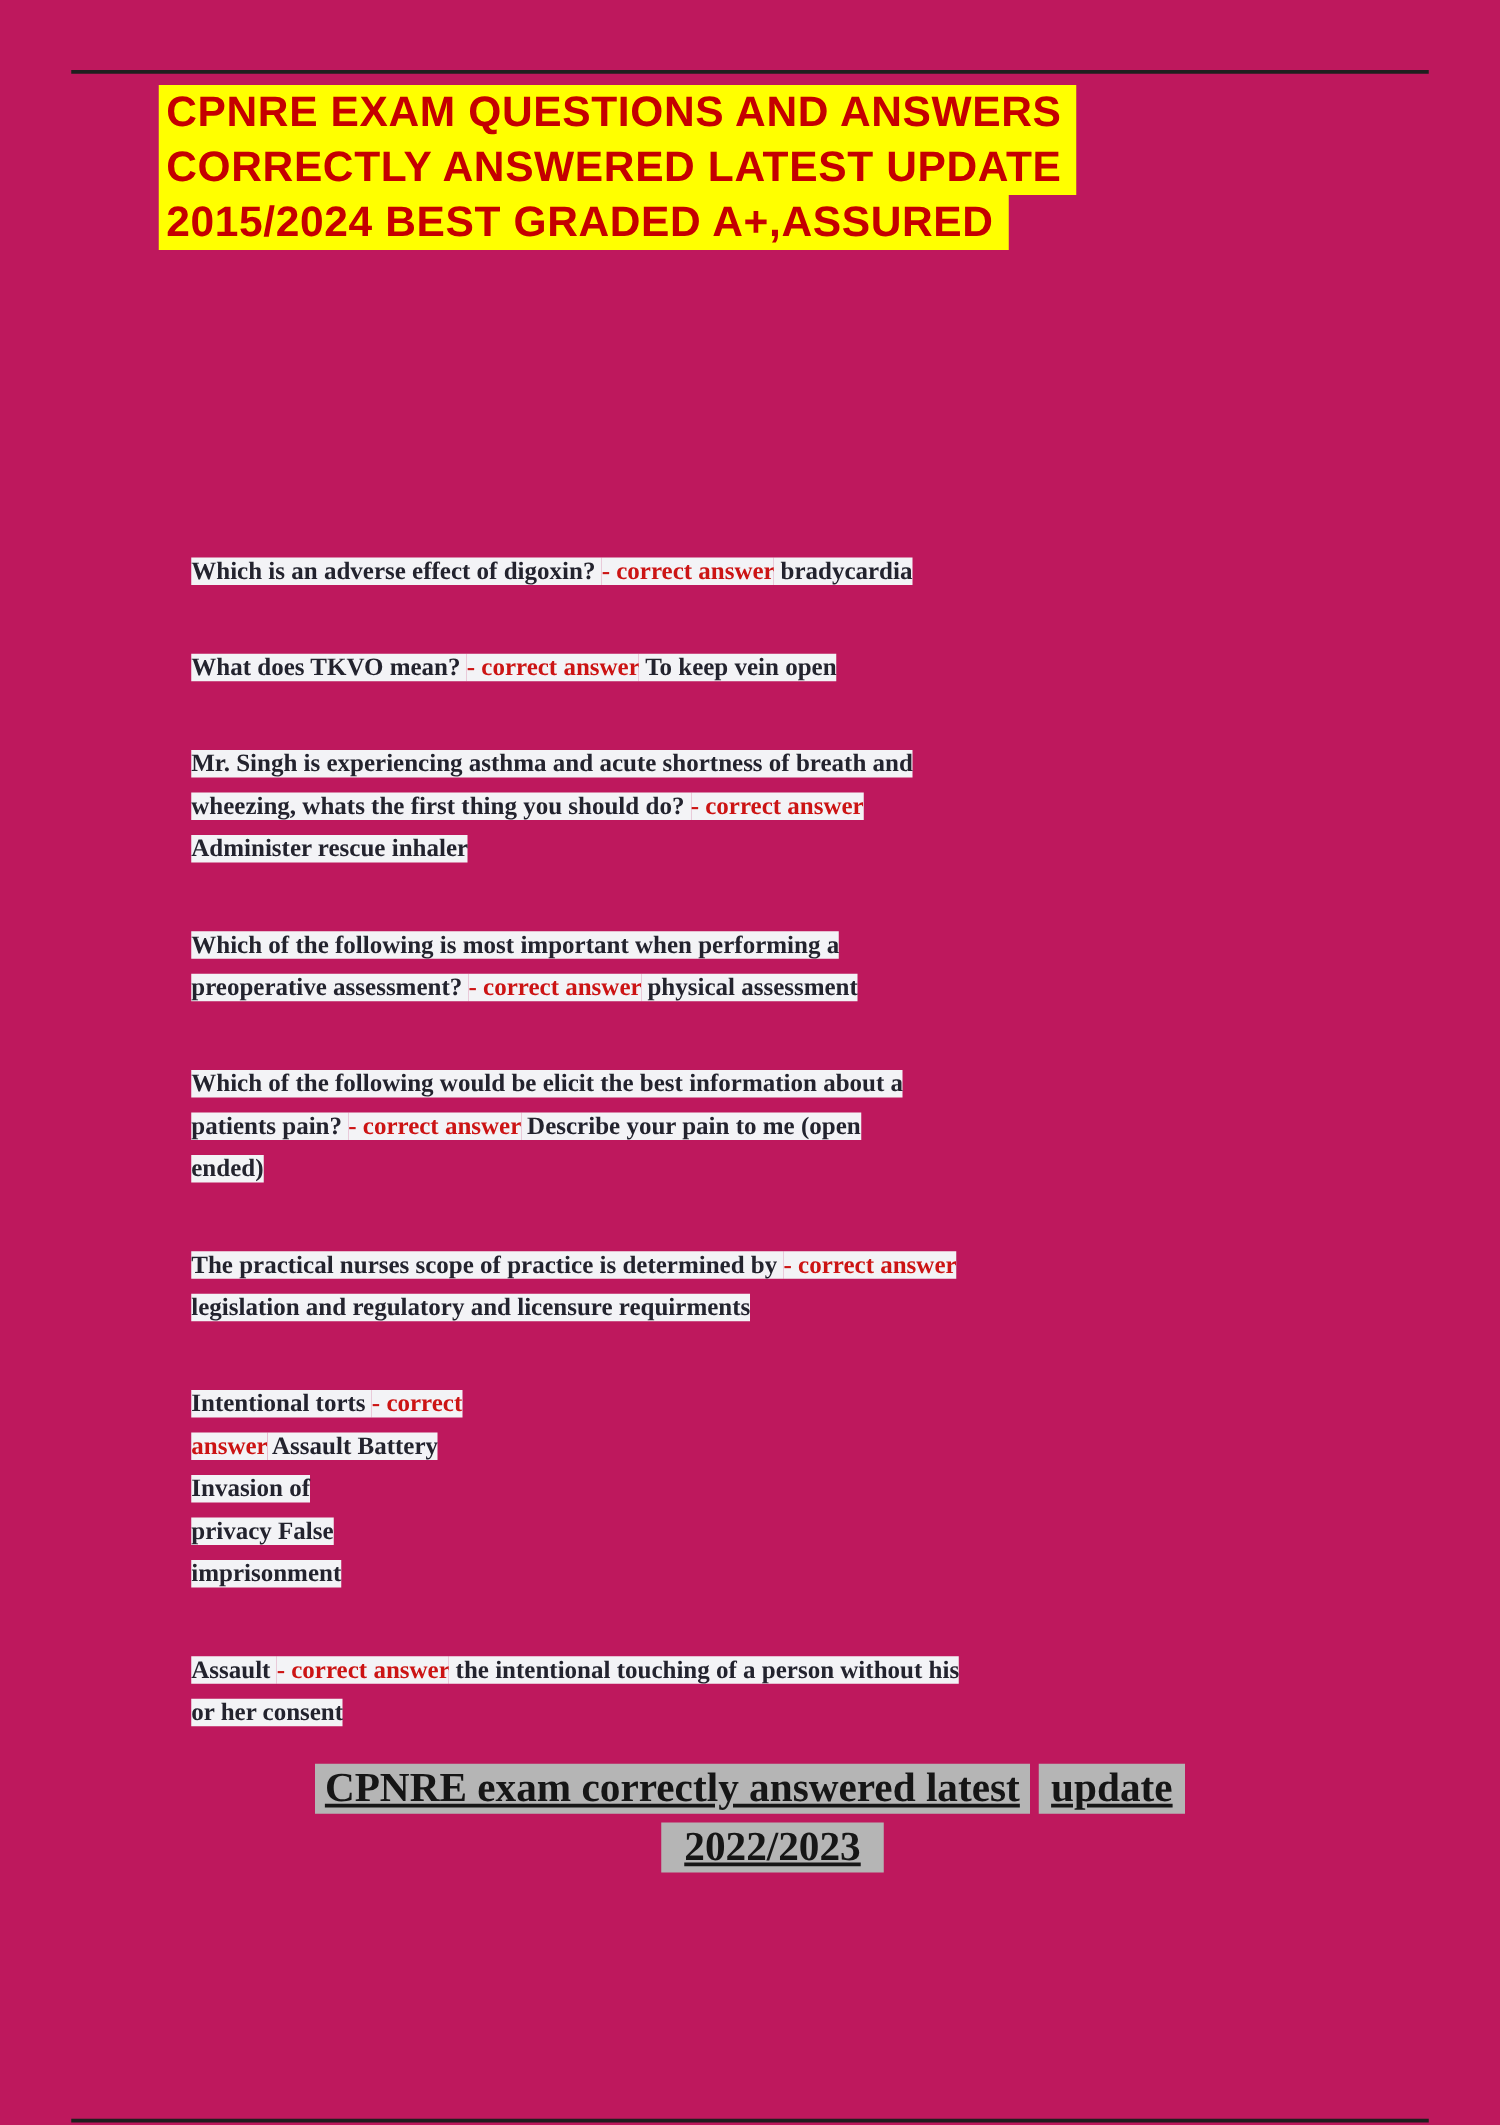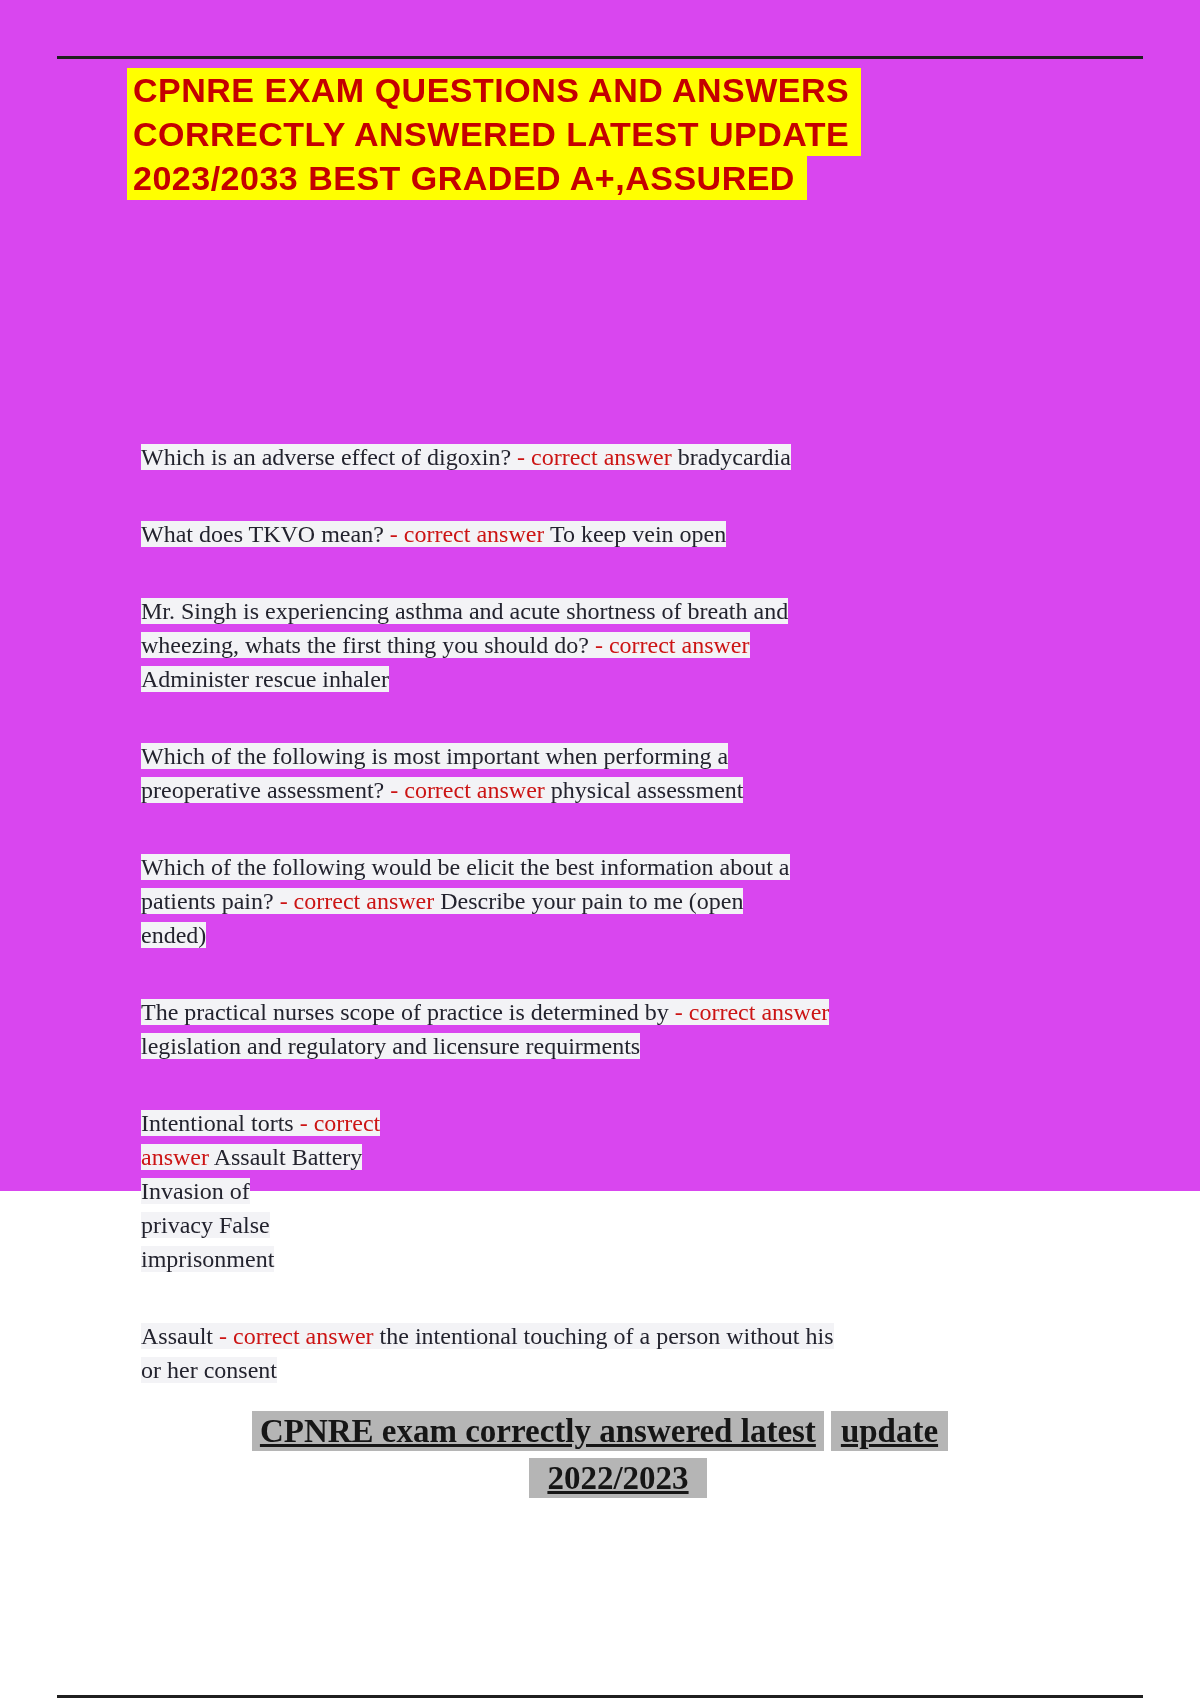--- a/index.html
+++ b/index.html
@@ -4,22 +4,22 @@
 <style>
   * { margin: 0; padding: 0; box-sizing: border-box; }
   html, body { background: #ffffff; }
   body {
     width: 1200px; height: 1700px;
     font-family: "Liberation Serif", serif;
     position: relative; overflow: hidden;
   }
   .page {
     position: absolute; inset: 0;
-    width: 1200px; height: 1191px;
-    background: #d946ef;
+    width: 1200px; height: 1700px;
+    background: #be185d;
   }
   .rule {
     position: absolute; left: 57px; width: 1086px; height: 3px;
     background: var(--rule, #1f1f1f);
   }
   .rule-top { top: 56px; }
   .rule-bottom { top: 1695px; }
 
   .doc-title {
     position: absolute; left: 127px; top: 68px;
@@ -31,24 +31,24 @@
     display: table;
     background: var(--title-highlight, #ffff00);
     line-height: 40px; padding: 2px 12px 2px 6px;
     white-space: pre; letter-spacing: 0.5px;
   }
 
   .qa-list {
     position: absolute; left: 137px; top: 440px; width: 1010px;
   }
   .qa {
-    font-size: 24px; line-height: 34px; font-weight: normal;
+    font-size: 20px; line-height: 34px; font-weight: bold;
     color: var(--body-text, #23232e);
     white-space: pre-wrap;
-    margin: 0 0 43px 4px;
+    margin: 0 0 43px 16px;
   }
   .seg { background: var(--body-highlight, #f3f3f6); }
   .seg.red { color: var(--answer-red, #cc1414); }
 
   .footer-heading {
     position: absolute; left: 0; top: 1408px; width: 1200px;
     text-align: center;
     font-size: 33px; font-weight: bold; line-height: 47px;
     color: #161616;
   }
@@ -63,21 +63,21 @@
 </head>
 <body>
 
 <div class="page">
 
   <div class="rule rule-top"></div>
 
   <div class="doc-title">
     <span class="title-line">CPNRE EXAM QUESTIONS AND ANSWERS</span>
     <span class="title-line">CORRECTLY ANSWERED LATEST UPDATE</span>
-    <span class="title-line">2023/2033 BEST GRADED A+,ASSURED</span>
+    <span class="title-line">2015/2024 BEST GRADED A+,ASSURED</span>
   </div>
 
   <div class="qa-list" id="qa-list">
       <p class="qa"><span class="seg">Which is an adverse effect of digoxin? </span><span class="seg red">- correct answer</span><span class="seg"> bradycardia</span></p>
       <p class="qa"><span class="seg">What does TKVO mean? </span><span class="seg red">- correct answer</span><span class="seg"> To keep vein open</span></p>
       <p class="qa"><span class="seg">Mr. Singh is experiencing asthma and acute shortness of breath and
 wheezing, whats the first thing you should do? </span><span class="seg red">- correct answer</span><span class="seg">
 Administer rescue inhaler</span></p>
       <p class="qa"><span class="seg">Which of the following is most important when performing a
 preoperative assessment? </span><span class="seg red">- correct answer</span><span class="seg"> physical assessment</span></p>

